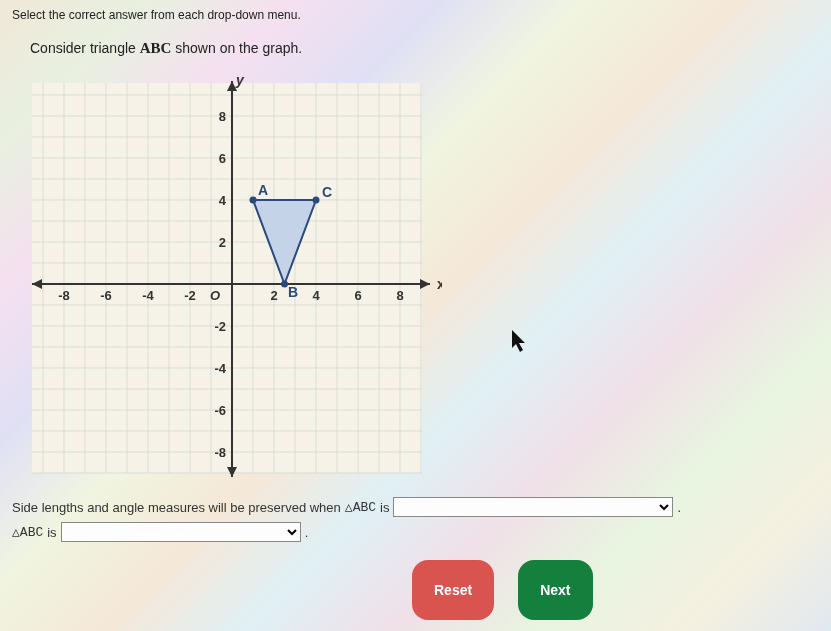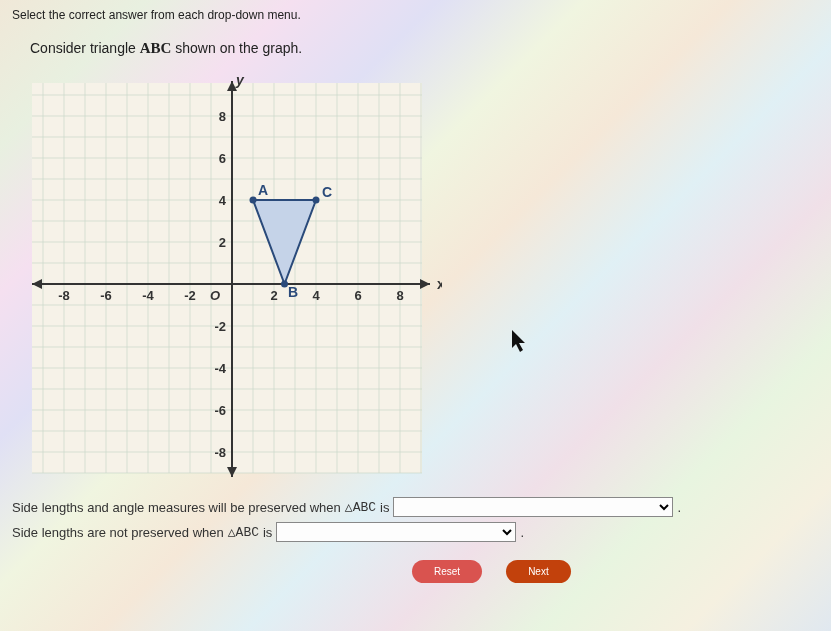--- a/index.html
+++ b/index.html
@@ -58,28 +58,28 @@
     .select2 { width: 240px; }
     .button-row {
       margin-top: 18px;
       margin-left: 400px;
       display: flex;
       gap: 24px;
     }
     .btn {
       border: none;
       color: white;
-      padding: 6px 22px;
+      padding: 22px 22px;
       border-radius: 16px;
-      font-size: 10px;
-      font-weight: normal;
+      font-size: 14px;
+      font-weight: bold;
       cursor: pointer;
     }
     .btn-reset { background: #d9534f; }
-    .btn-next { background: #c2410c; }
+    .btn-next { background: #15803d; }
     .cursor {
       position: absolute;
       left: 512px;
       top: 330px;
       font-size: 20px;
       color: #111;
       pointer-events: none;
     }
   </style>
 </head>
@@ -187,21 +187,20 @@
 
 <div class="question-row">
   <span>Side lengths and angle measures will be preserved when </span>
   <span class="triangle-sym">△ABC</span>
   <span> is </span>
   <select class="select1"><option></option></select>
   <span>.</span>
 </div>
 
 <div class="question-row">
-  <span>Side lengths are not preserved when </span>
   <span class="triangle-sym">△ABC</span>
   <span> is </span>
   <select class="select2"><option></option></select>
   <span>.</span>
 </div>
 
 <div class="button-row">
   <button class="btn btn-reset">Reset</button>
   <button class="btn btn-next">Next</button>
 </div>

